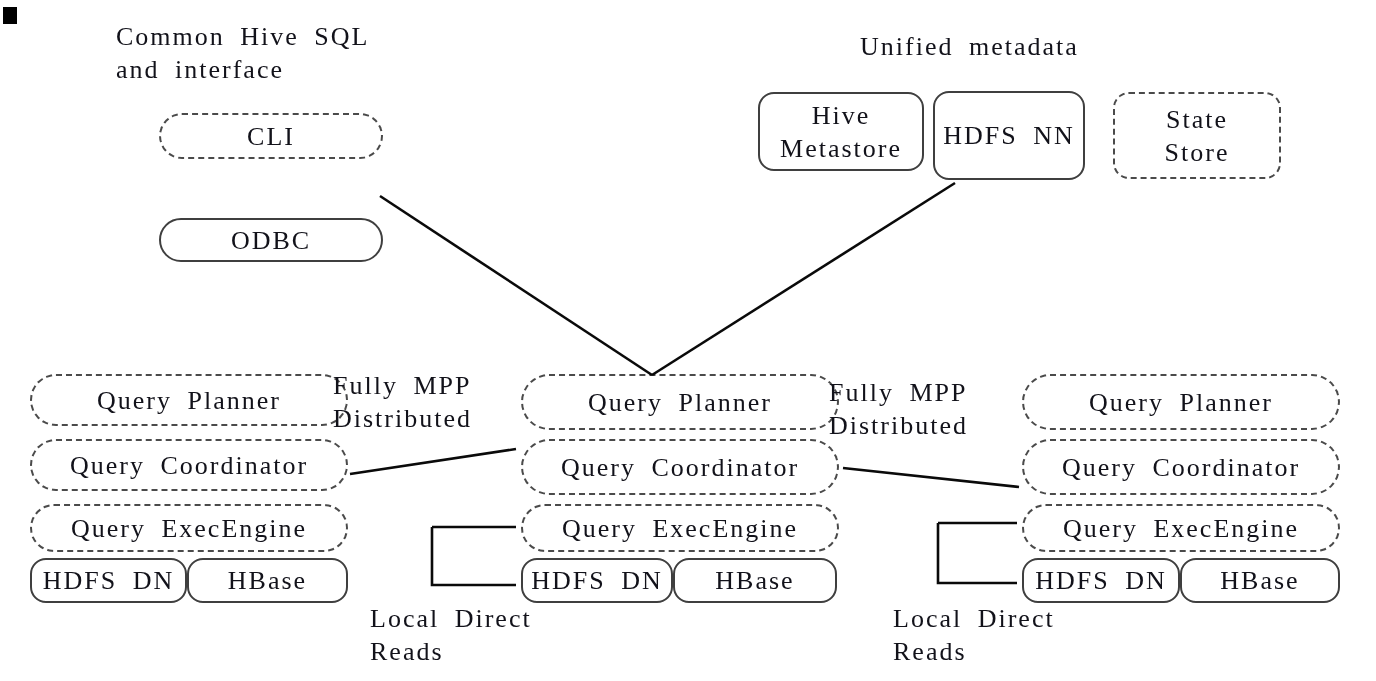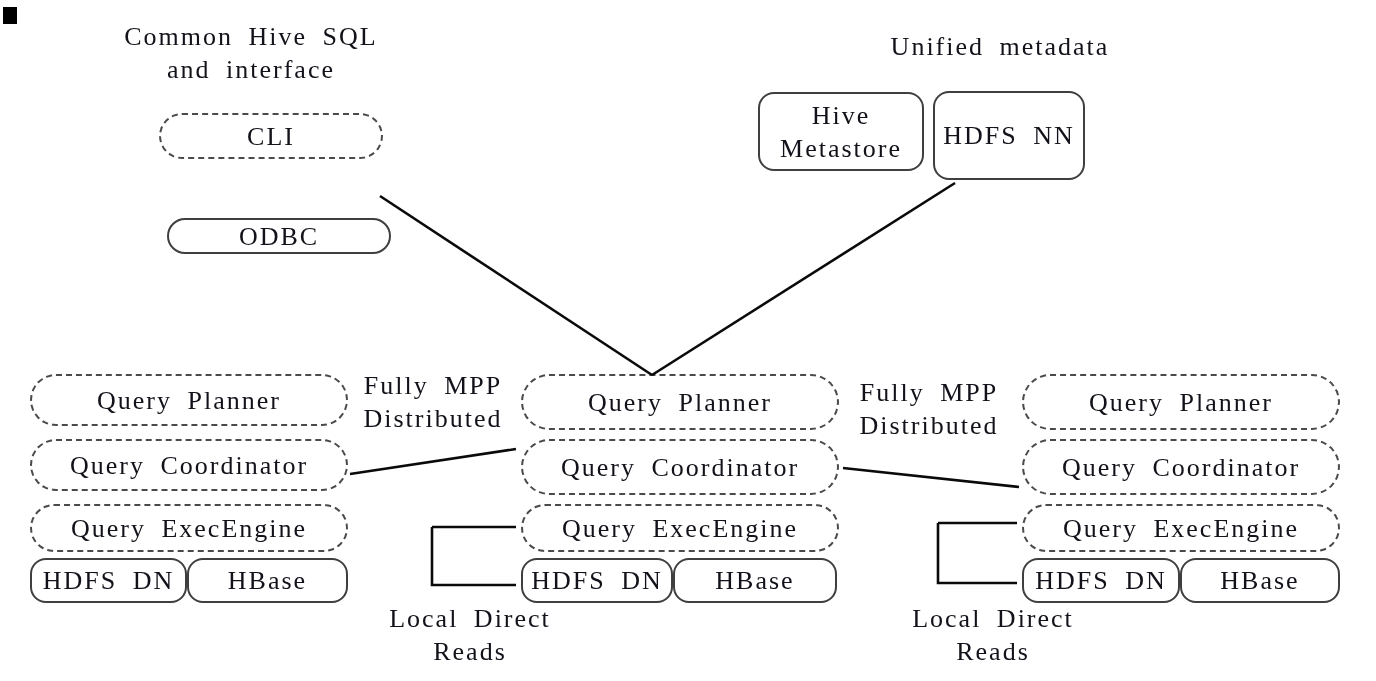--- a/index.html
+++ b/index.html
@@ -20,45 +20,47 @@
   .box{
     position:absolute;box-sizing:border-box;background:#fff;
     border:2px solid var(--border);
     display:flex;align-items:center;justify-content:center;
     text-align:center;white-space:pre-line;line-height:33px;
   }
   .dashed{border-style:dashed;border-color:var(--border-dashed);border-width:2px;}
   .pill{border-radius:28px;}
   .rrect{border-radius:16px;}
   .label{
-    position:absolute;text-align:center;white-space:pre-line;line-height:33px;
+    position:absolute;white-space:pre-line;line-height:33px;
   }
   .arrows{position:absolute;left:0;top:0;pointer-events:none;}
   .arrows path{stroke:var(--arrow);stroke-width:2.6;fill:none;}
   .arrowhead{fill:var(--arrow);}
   .marker-square{position:absolute;background:#000;}
 </style>
 </head>
 <body>
 
 <div class="stage">
 
   <div class="marker-square" style="left:3px;top:7px;width:14px;height:17px;"></div>
 
   <div class="label" style="left:116px;top:20px;width:270px;">Common Hive SQL
 and interface</div>
 
   <div class="label" style="left:860px;top:30px;width:280px;">Unified metadata</div>
 
   <div class="box dashed pill" style="left:159px;top:113px;width:224px;height:46px;">CLI</div>
-  <div class="box pill" style="left:167px;top:218px;width:224px;height:36px;">ODBC</div>
+  <div class="box pill" style="left:159px;top:218px;width:224px;height:44px;">ODBC</div>
 
   <div class="box rrect" style="left:758px;top:92px;width:166px;height:79px;">Hive
 Metastore</div>
   <div class="box rrect" style="left:933px;top:91px;width:152px;height:89px;">HDFS NN</div>
+  <div class="box dashed rrect" style="left:1113px;top:92px;width:168px;height:87px;">State
+Store</div>
 
   <div>
     <div class="box dashed pill" style="left:30px;top:374px;width:318px;height:52px;">Query Planner</div>
     <div class="box dashed pill" style="left:30px;top:439px;width:318px;height:52px;">Query Coordinator</div>
     <div class="box dashed pill" style="left:30px;top:504px;width:318px;height:48px;">Query ExecEngine</div>
     <div class="box rrect" style="left:30px;top:558px;width:157px;height:45px;">HDFS DN</div>
     <div class="box rrect" style="left:187px;top:558px;width:161px;height:45px;">HBase</div>
   </div>
 
   <div>

